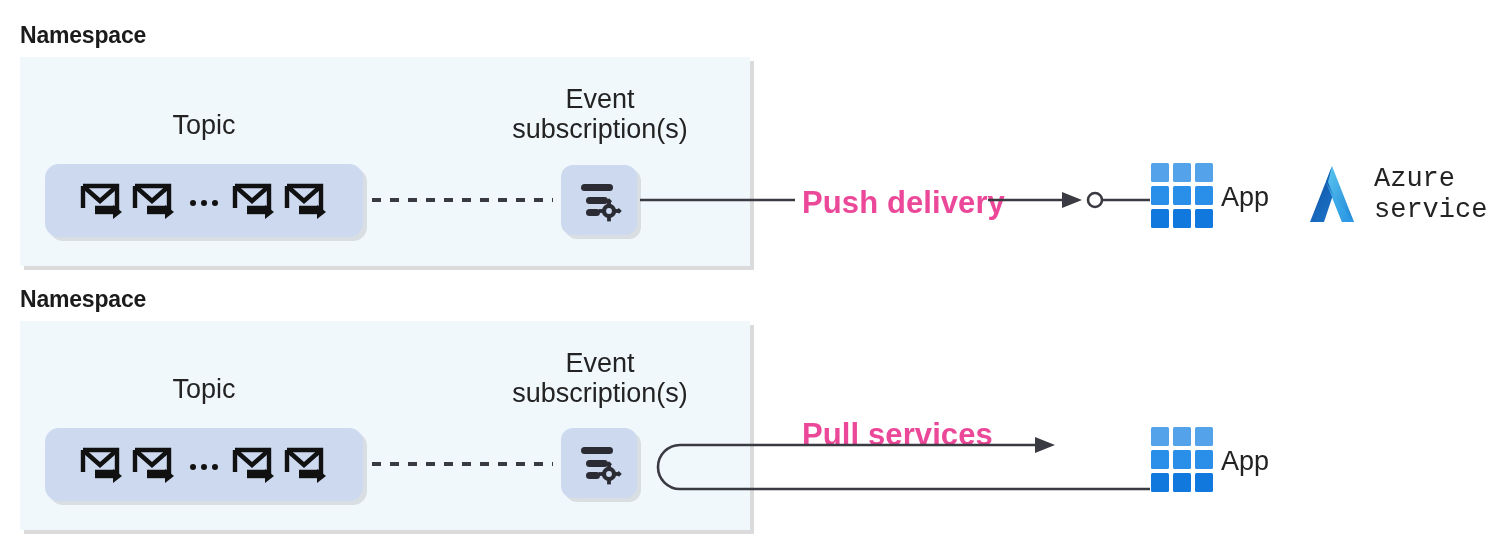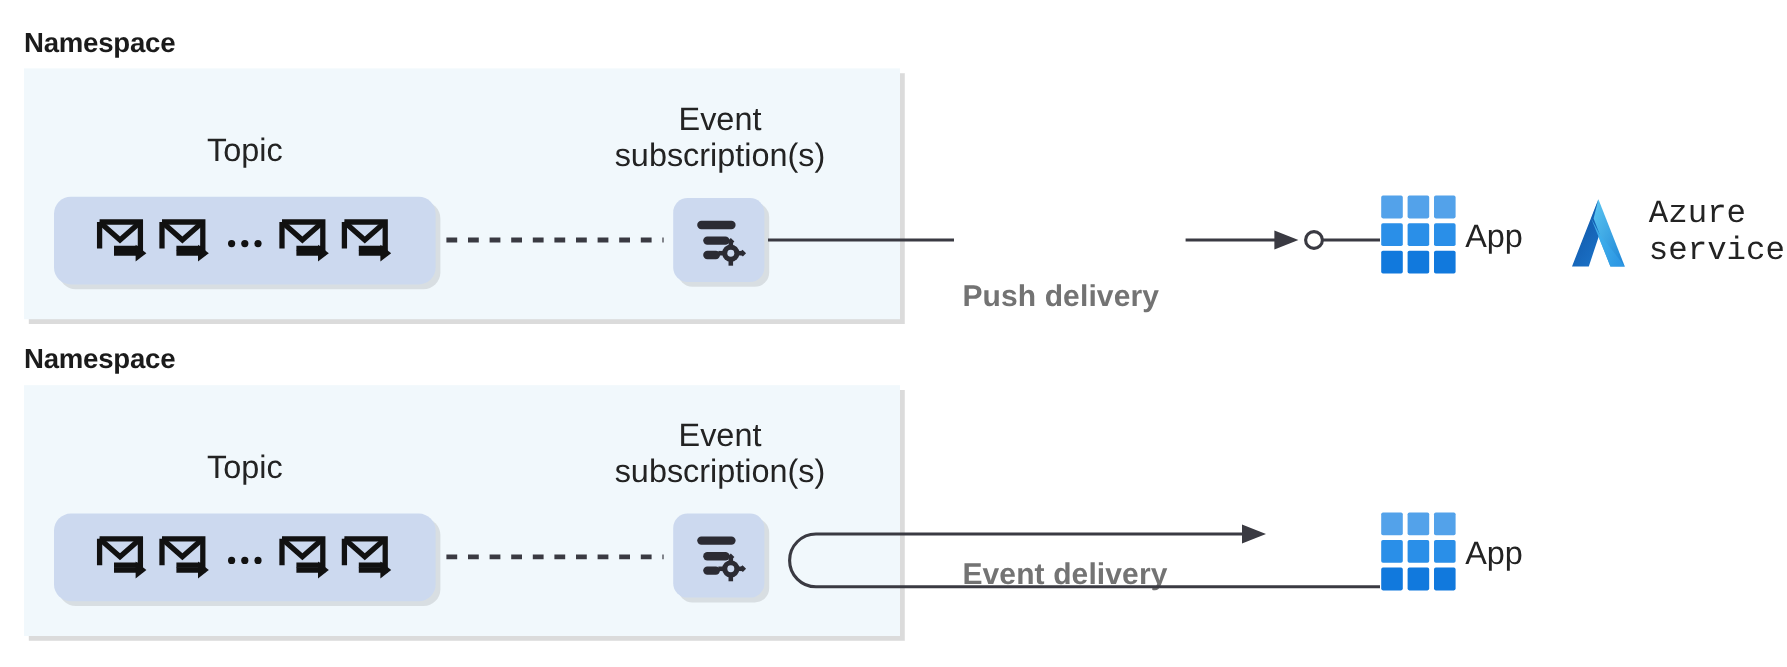--- a/index.html
+++ b/index.html
@@ -37,22 +37,22 @@
     box-shadow:4px 4px 0 0 rgba(0,0,0,0.10);
     display:flex;align-items:center;justify-content:center;
   }
 
   
   .diagram-label{
     position:absolute;font-size:27px;color:#232323;line-height:1.12;
     text-align:center;white-space:pre-line;
   }
   .delivery-label{
-    position:absolute;font-size:25px;font-weight:bold;color:#737373;
-    white-space:nowrap;letter-spacing:0.1px;margin-top:48px;
+    position:absolute;font-size:31px;font-weight:bold;color:#ec4899;
+    white-space:nowrap;letter-spacing:0.1px;
   }
   .node-label{
     position:absolute;font-size:27px;color:#232323;white-space:pre-line;
     line-height:1.15;
   }
 
   
   .overlay{position:absolute;left:0;top:0;width:1489px;height:556px;pointer-events:none;}
 
   
@@ -239,21 +239,21 @@
         <rect x="-1.9" y="6" width="3.8" height="4.4"></rect>
         <rect x="-10.4" y="-1.9" width="4.4" height="3.8"></rect>
         <rect x="6" y="-1.9" width="4.4" height="3.8"></rect>
         <rect x="-9" y="-9" width="4.2" height="3.8" transform="rotate(45)"></rect>
         <rect x="4.8" y="-9" width="4.2" height="3.8" transform="rotate(45)"></rect>
       </g>
       <circle cx="33" cy="33" r="2.9" fill="#ccd9ef"></circle>
     </svg>
   </div>
 
-  <div class="delivery-label" style="left:802px;top:417px;">Event delivery</div>
+  <div class="delivery-label" style="left:802px;top:417px;">Pull services</div>
 
   <div class="icon-wrap" style="left:1150px;top:426px;">
     <svg width="64" height="68" viewBox="0 0 64 68" aria-hidden="true">
       <rect x="1" y="1" width="18" height="19" rx="1.5" fill="#53a2ea"></rect>
       <rect x="23" y="1" width="18" height="19" rx="1.5" fill="#53a2ea"></rect>
       <rect x="45" y="1" width="18" height="19" rx="1.5" fill="#53a2ea"></rect>
       <rect x="1" y="24" width="18" height="19" rx="1.5" fill="#2a8fe8"></rect>
       <rect x="23" y="24" width="18" height="19" rx="1.5" fill="#2a8fe8"></rect>
       <rect x="45" y="24" width="18" height="19" rx="1.5" fill="#2a8fe8"></rect>
       <rect x="1" y="47" width="18" height="19" rx="1.5" fill="#1179dd"></rect>

